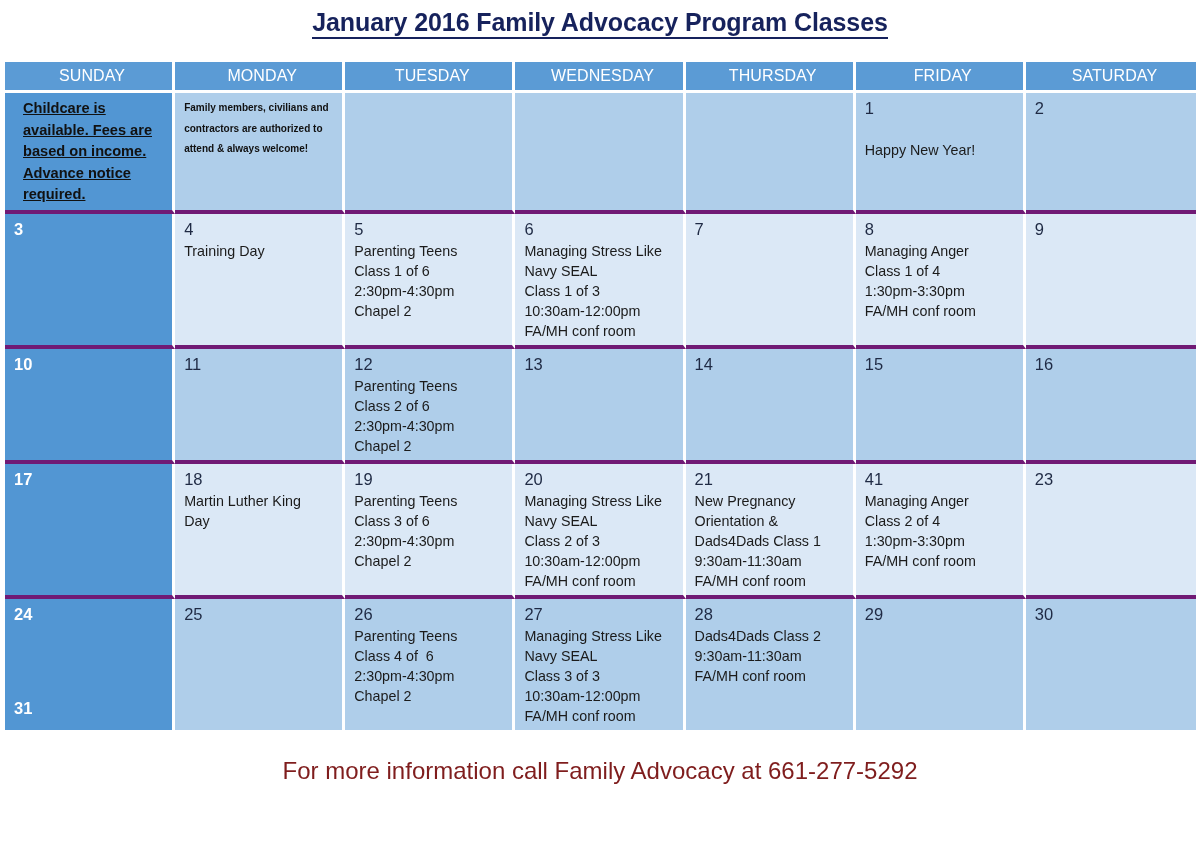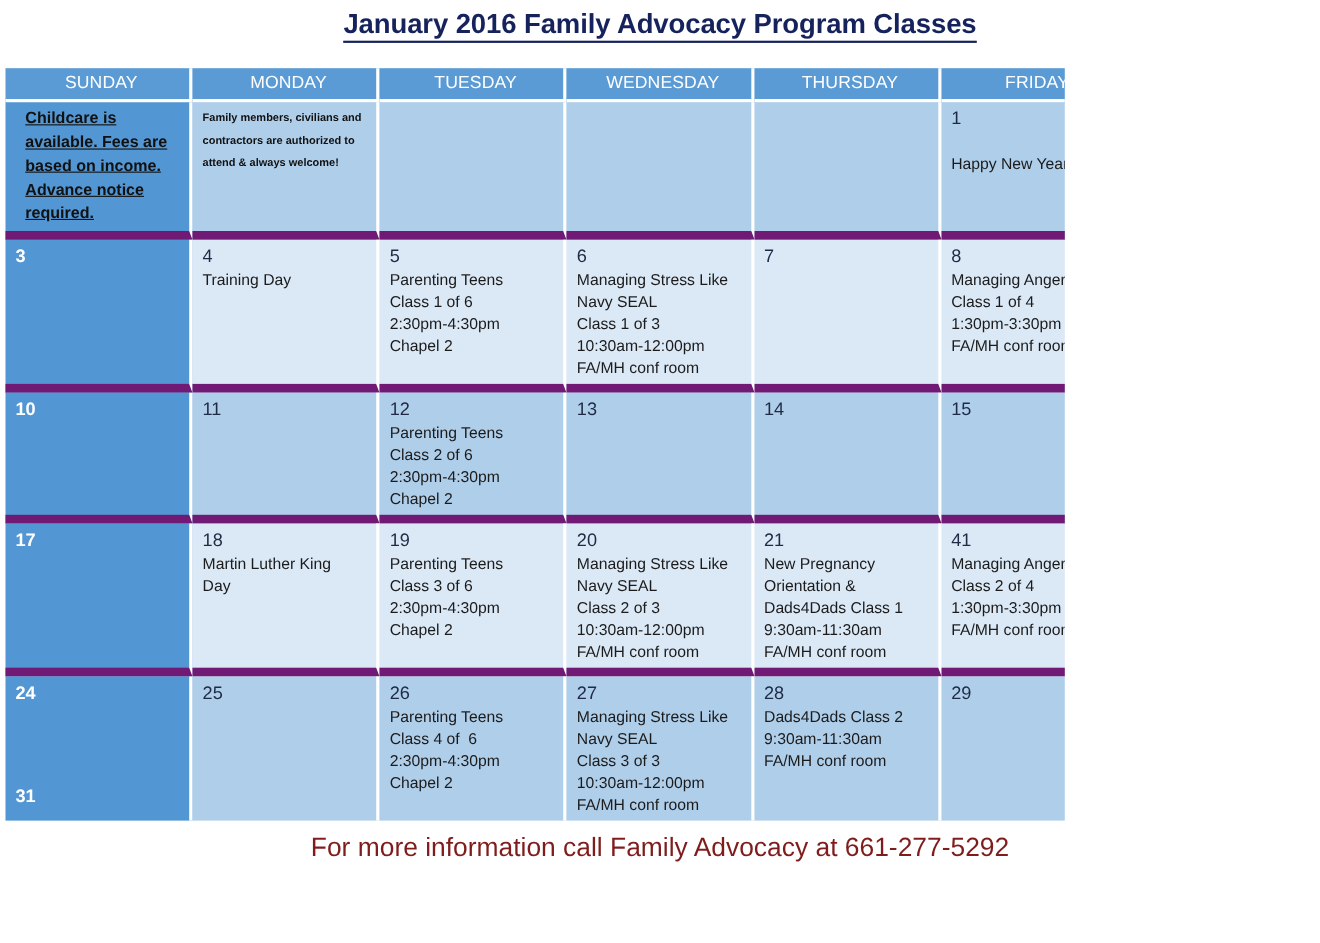--- a/index.html
+++ b/index.html
@@ -8,21 +8,21 @@
     background: #ffffff;
   }
   body {
     width: 1200px;
     height: 857px;
     font-family: "Liberation Sans", sans-serif;
     -webkit-font-smoothing: antialiased;
   }
   .page {
     position: relative;
-    width: 968px;
+    width: 1200px;
     height: 857px;
     overflow: hidden;
     background: #ffffff;
   }
 
   
   .title {
     position: absolute;
     top: 8px;
     left: 0;
@@ -62,21 +62,21 @@
     border-bottom: 3px solid #ffffff;
     vertical-align: middle;
     letter-spacing: 0.1px;
   }
   thead th:last-child { border-right: none; margin-top: 40px; }
 
   tbody td {
     vertical-align: top;
     padding: 5px 6px 4px 9px;
     border-right: 3px solid #ffffff;
-    border-bottom: 8px solid #701a75;
+    border-bottom: 4px solid #701a75;
     font-size: 14.3px;
     line-height: 20px;
     color: #1b1b1b;
     position: relative;
   }
   tbody td:last-child { border-right: none; }
   tbody tr:last-child td { border-bottom: none; }
 
   
   tr.band-mid td { background: #AFCEEA; }

